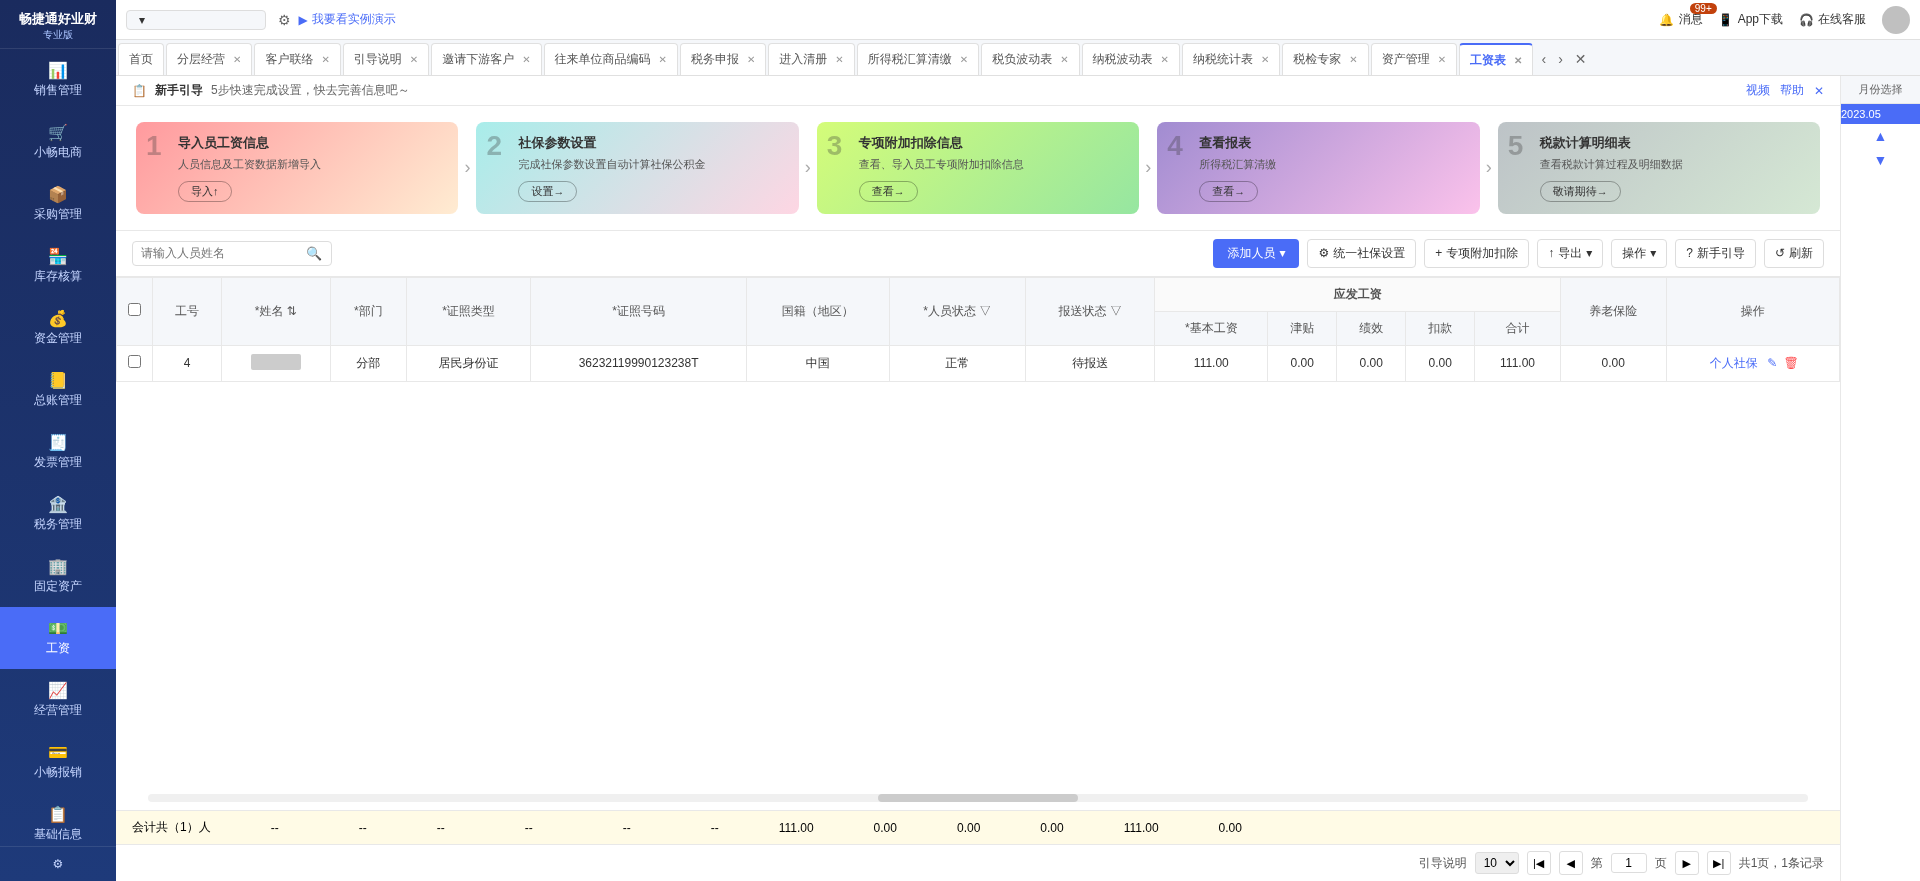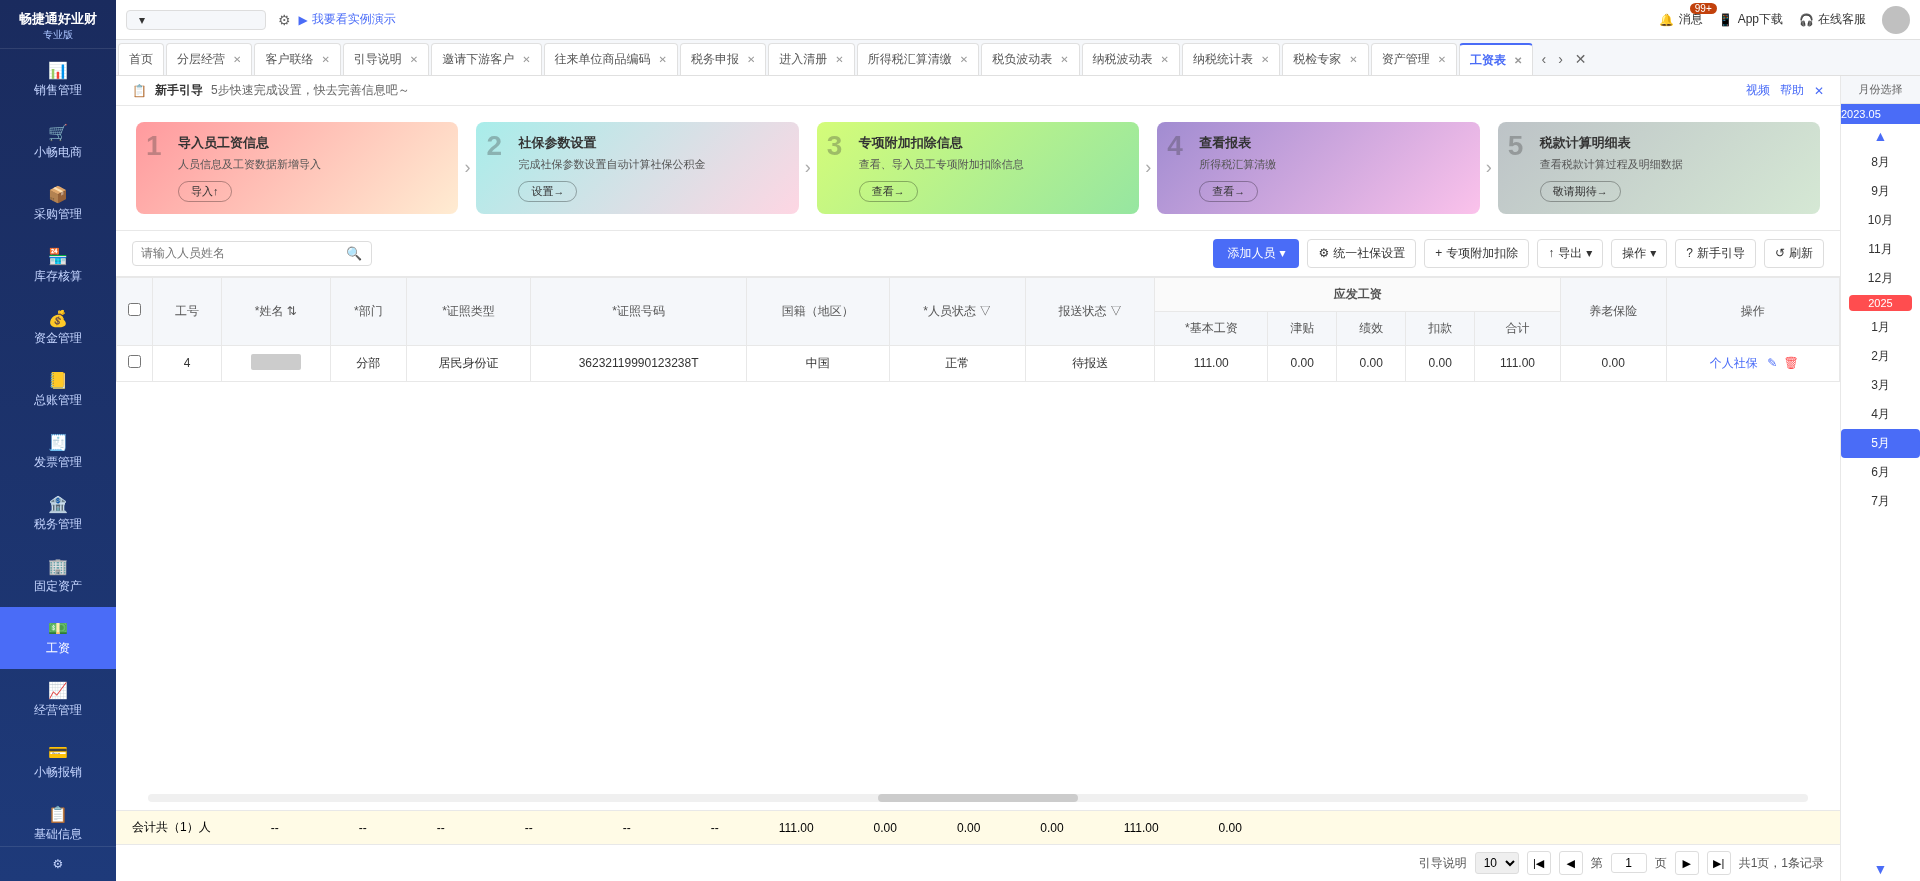--- a/index.html
+++ b/index.html
@@ -239,21 +239,21 @@
       border-bottom: 1px solid #e8e8e8;
       flex-shrink: 0;
     }
     .search-input-wrap {
       display: flex;
       align-items: center;
       border: 1px solid #ddd;
       border-radius: 4px;
       padding: 4px 8px;
       background: #fff;
-      width: 240px;
+      width: 200px;
     }
     .search-input-wrap input {
       border: none;
       outline: none;
       font-size: 12px;
       width: 100%;
       color: #999;
     }
     .search-icon { color: #999; font-size: 13px; }
     .toolbar-spacer { flex: 1; }
@@ -781,31 +781,16 @@
         <button class="pg-btn">▶|</button>
         <span>共1页，1条记录</span>
       </div>
 
     </div>
 
     <div class="month-panel">
       <div class="month-panel-title">月份选择</div>
       <div class="month-year">2023.05</div>
       <div class="month-nav">▲</div>
-      <div class="month-list" id="month-list">
-          <div class="month-item">8月</div>
-          <div class="month-item">9月</div>
-          <div class="month-item">10月</div>
-          <div class="month-item">11月</div>
-          <div class="month-item">12月</div>
-          <div class="month-item year-badge">2025</div>
-          <div class="month-item">1月</div>
-          <div class="month-item">2月</div>
-          <div class="month-item">3月</div>
-          <div class="month-item">4月</div>
-          <div class="month-item active">5月</div>
-          <div class="month-item">6月</div>
-          <div class="month-item">7月</div>
-        </div>
       <div class="month-nav">▼</div>
     </div>
   </div>
 </div>
 
 </body></html>

